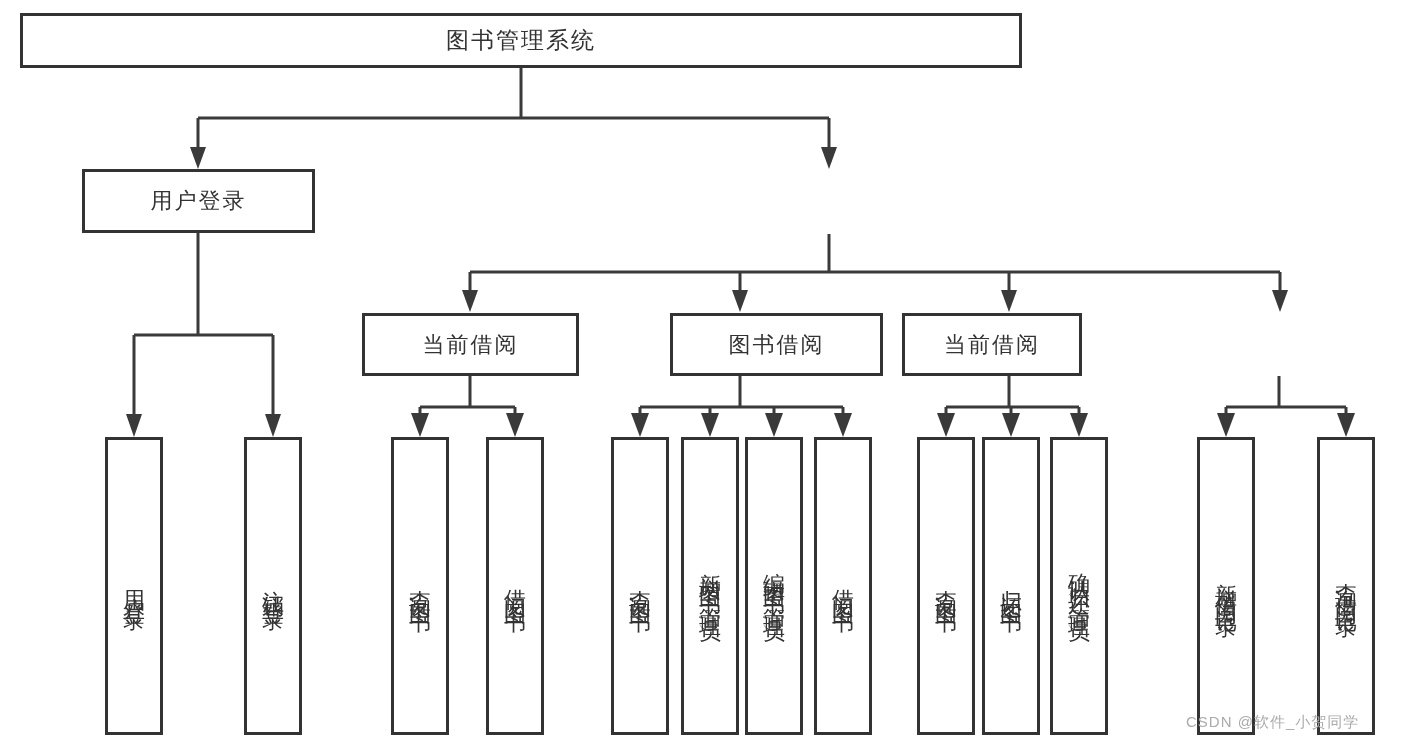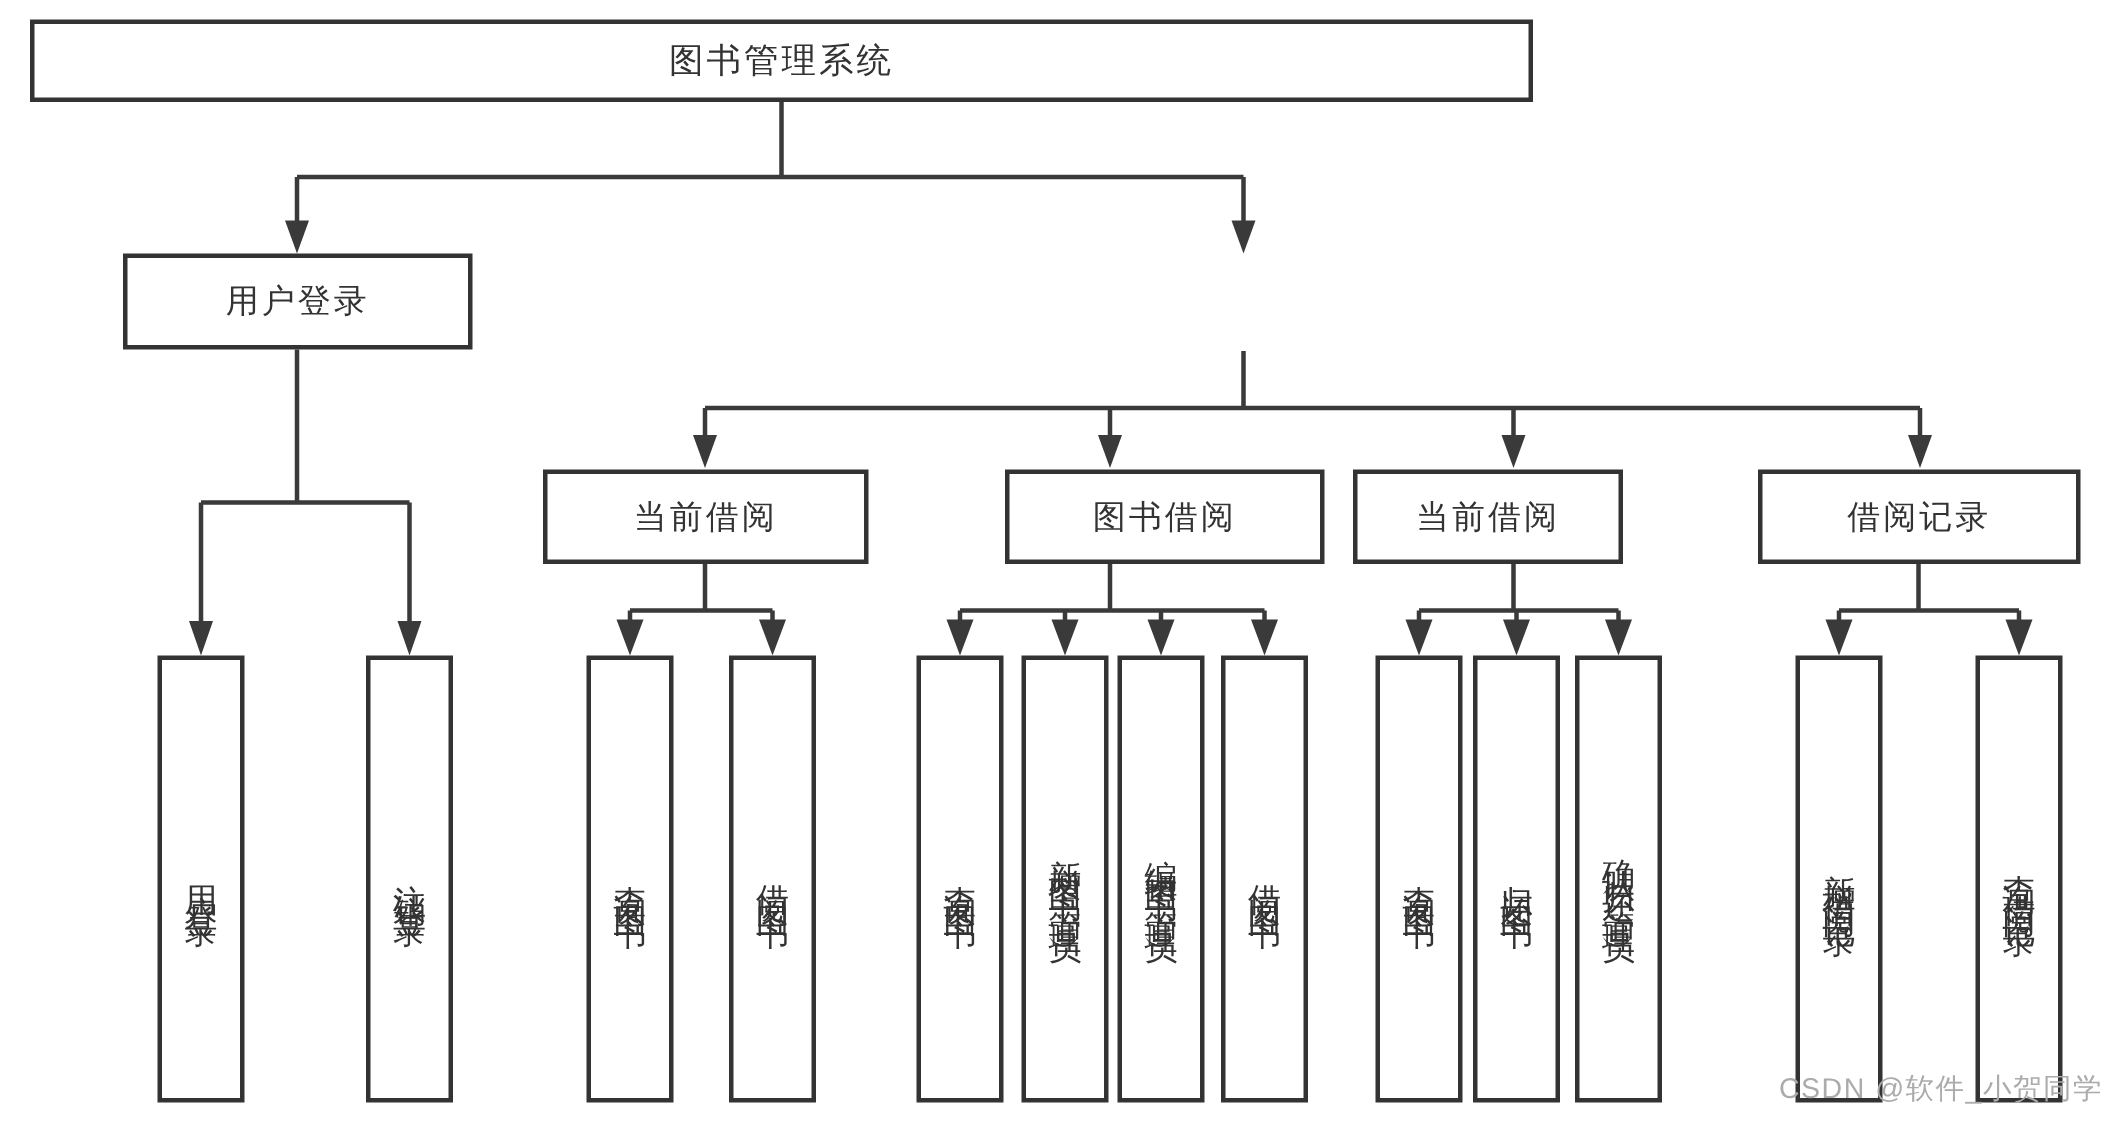--- a/index.html
+++ b/index.html
@@ -54,21 +54,21 @@
   .connectors{
     position:absolute;left:0;top:0;width:1405px;height:747px;
     z-index:2;pointer-events:none;
   }
   .connectors path{stroke:#3a3a3a;stroke-width:3;fill:none;}
   .connectors polygon{fill:#3a3a3a;stroke:none;}
 
   .watermark{
     position:absolute;
     left:1186px;top:713px;
-    font-size:19px;
+    font-size:15px;
     letter-spacing:1px;
     color:#ababab;
     z-index:3;
     white-space:nowrap;
   }
 </style>
 </head>
 <body>
 
 <div class="stage">
@@ -123,21 +123,20 @@
     </g>
   </svg>
 
   <div class="node n-root">图书管理系统</div>
 
   <div class="node n-login">用户登录</div>
 
   <div class="node n-newbook">当前借阅</div>
   <div class="node n-borrow">图书借阅</div>
   <div class="node n-current">当前借阅</div>
-  <div class="node n-records">借阅记录</div>
 
   <div class="node v leaf l1">用户登录</div>
   <div class="node v leaf l2">注销登录</div>
 
   <div class="node v leaf l3">查询图书</div>
   <div class="node v leaf l4">借阅图书</div>
 
   <div class="node v leaf l5">查询图书</div>
   <div class="node v leaf l6">新增图书（管理员）</div>
   <div class="node v leaf l7">编辑图书（管理员）</div>

